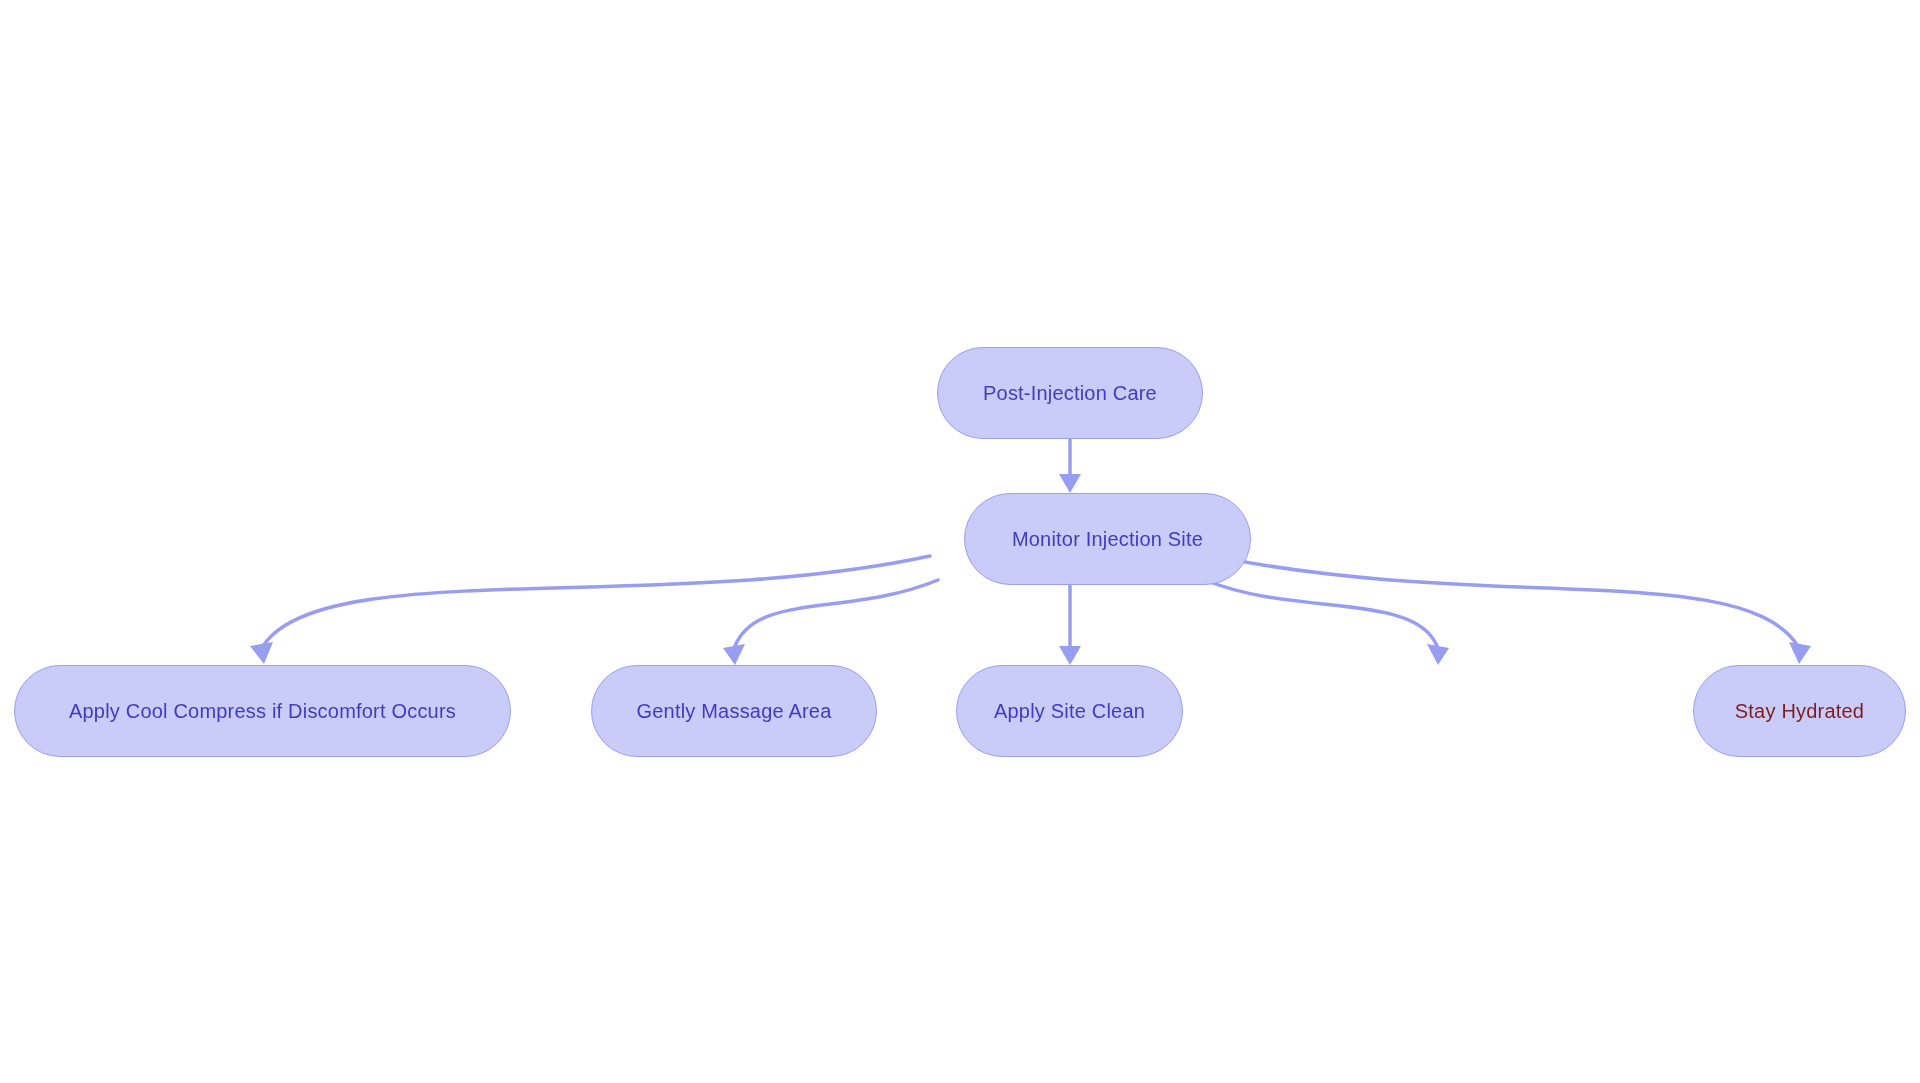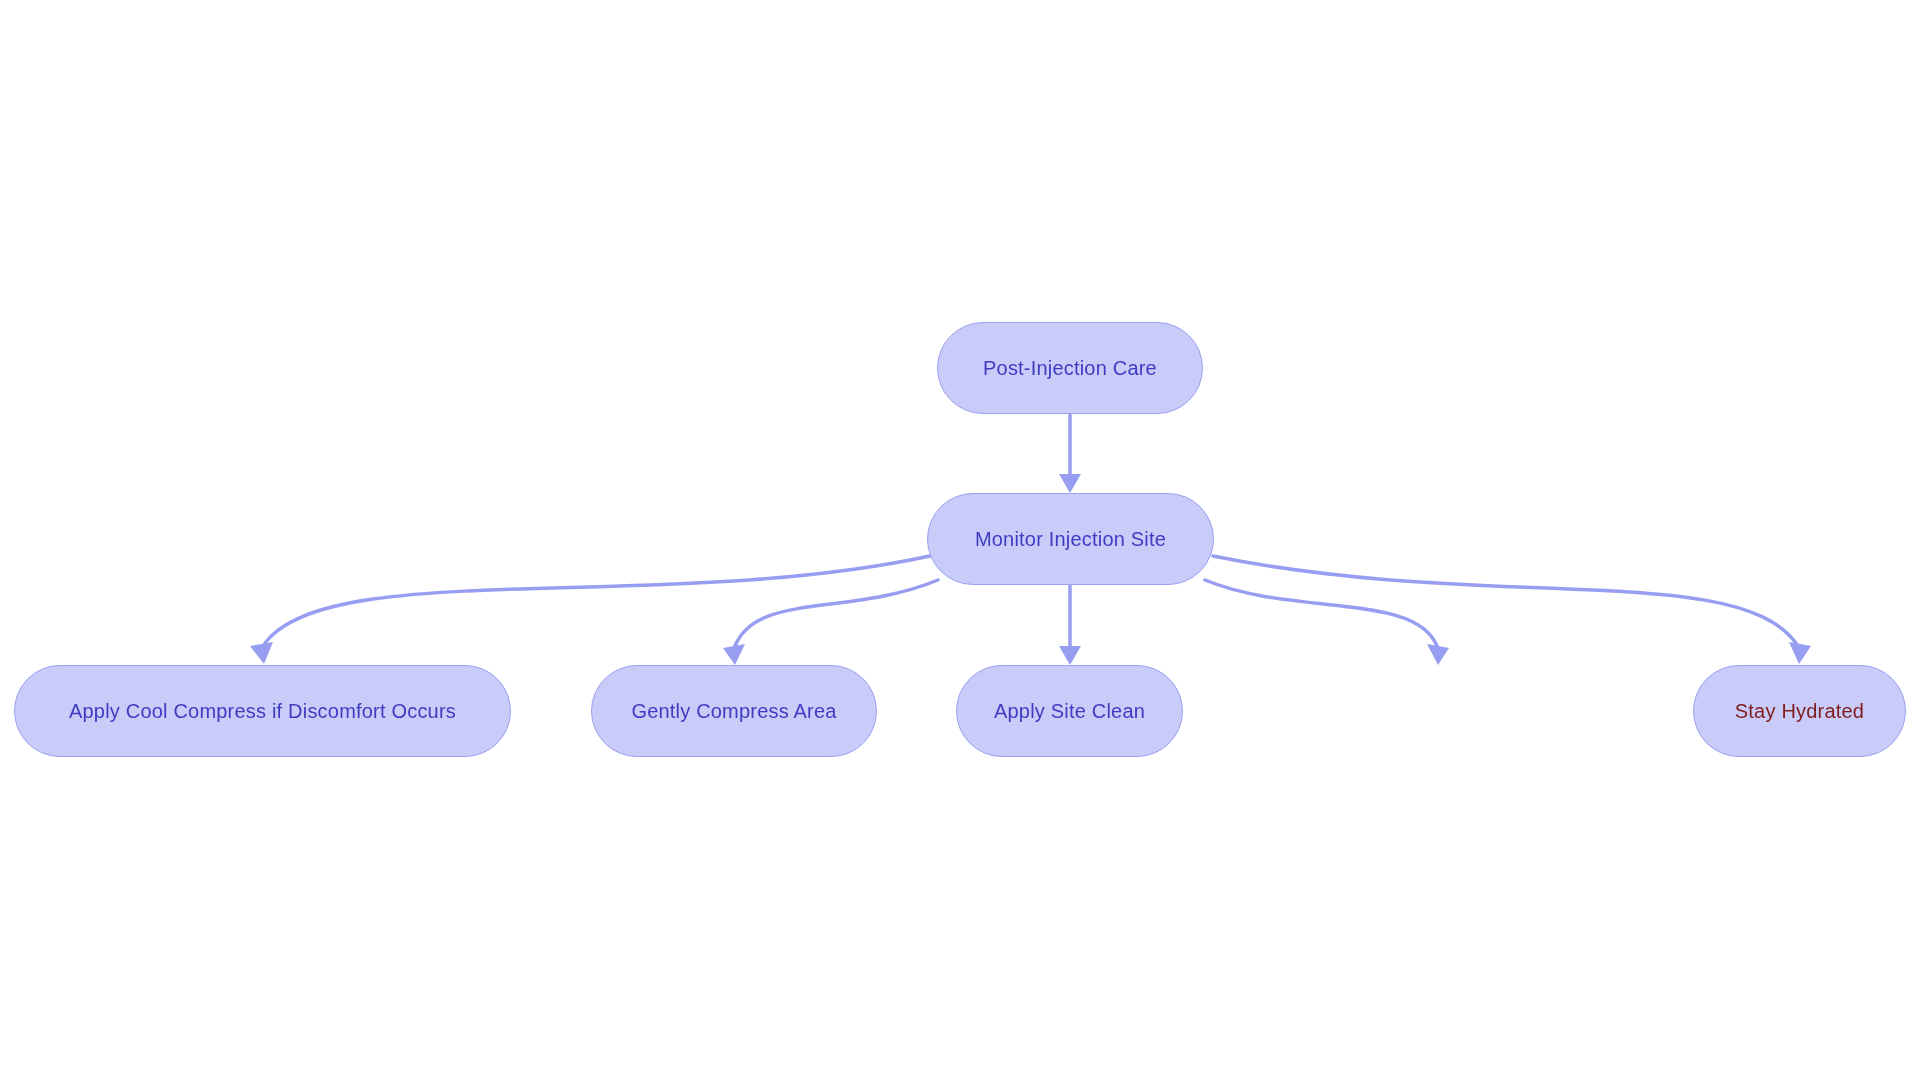--- a/index.html
+++ b/index.html
@@ -36,21 +36,21 @@
     align-items: center;
     justify-content: center;
     text-align: center;
     color: #3f3cc3;
     font-size: 20px;
     font-weight: 500;
     letter-spacing: 0.2px;
     height: 92px;
   }
   .n-root { left: 937px;  top: 322px; width: 266px; }
-  .n-hub  { left: 927px;  top: 493px; width: 287px; }
+  .n-hub  { left: 964px;  top: 493px; width: 287px; }
   .n-c0   { left: 14px;   top: 665px; width: 497px; }
   .n-c1   { left: 591px;  top: 665px; width: 286px; }
   .n-c2   { left: 956px;  top: 665px; width: 227px; }
   .n-c3   { left: 1264px; top: 665px; width: 347px; }
   .n-c4   { left: 1693px; top: 665px; width: 213px; }
 </style>
 </head>
 <body>
 
 <div id="canvas" style="background: rgb(255, 255, 255);">
@@ -69,34 +69,34 @@
     <path d="M 1070 586 L 1070 648" stroke="#979df0"></path>
     <polygon points="1059,646 1081,646 1070,665" fill="#979df0"></polygon>
 
     <path d="M 1205 580 C 1295 617, 1415 592, 1437 646" stroke="#979df0"></path>
     <polygon points="1427,644 1449,648 1438,665" fill="#979df0"></polygon>
 
     <path d="M 1213 556 C 1490 612, 1742 560, 1798 646" stroke="#979df0"></path>
     <polygon points="1789,642 1811,646 1799,664" fill="#979df0"></polygon>
   </svg>
 
-  <div class="node n-root" style="background: rgb(201, 203, 248); border-color: rgb(154, 161, 241); color: rgb(63, 60, 195);">
+  <div class="node n-root" style="background: rgb(201, 203, 248); border-color: rgb(154, 161, 241); color: rgb(63, 60, 195); margin-top: 25px;">
     <span>Post-Injection Care</span>
   </div>
 
   <div class="node n-hub" style="background: rgb(201, 203, 248); border-color: rgb(154, 161, 241); color: rgb(63, 60, 195);">
     <span>Monitor Injection Site</span>
   </div>
 
   <div class="node n-c0" style="background: rgb(201, 203, 248); border-color: rgb(154, 161, 241); color: rgb(63, 60, 195);">
     <span>Apply Cool Compress if Discomfort Occurs</span>
   </div>
 
   <div class="node n-c1" style="background: rgb(201, 203, 248); border-color: rgb(154, 161, 241); color: rgb(63, 60, 195);">
-    <span>Gently Compress Area</span>
+    <span>Gently Massage Area</span>
   </div>
 
   <div class="node n-c2" style="background: rgb(201, 203, 248); border-color: rgb(154, 161, 241); color: rgb(63, 60, 195);">
     <span>Apply Site Clean</span>
   </div>
 
 
   <div class="node n-c4" style="background: rgb(201, 203, 248); border-color: rgb(154, 161, 241); color: #7f1d1d;">
     <span>Stay Hydrated</span>
   </div>

